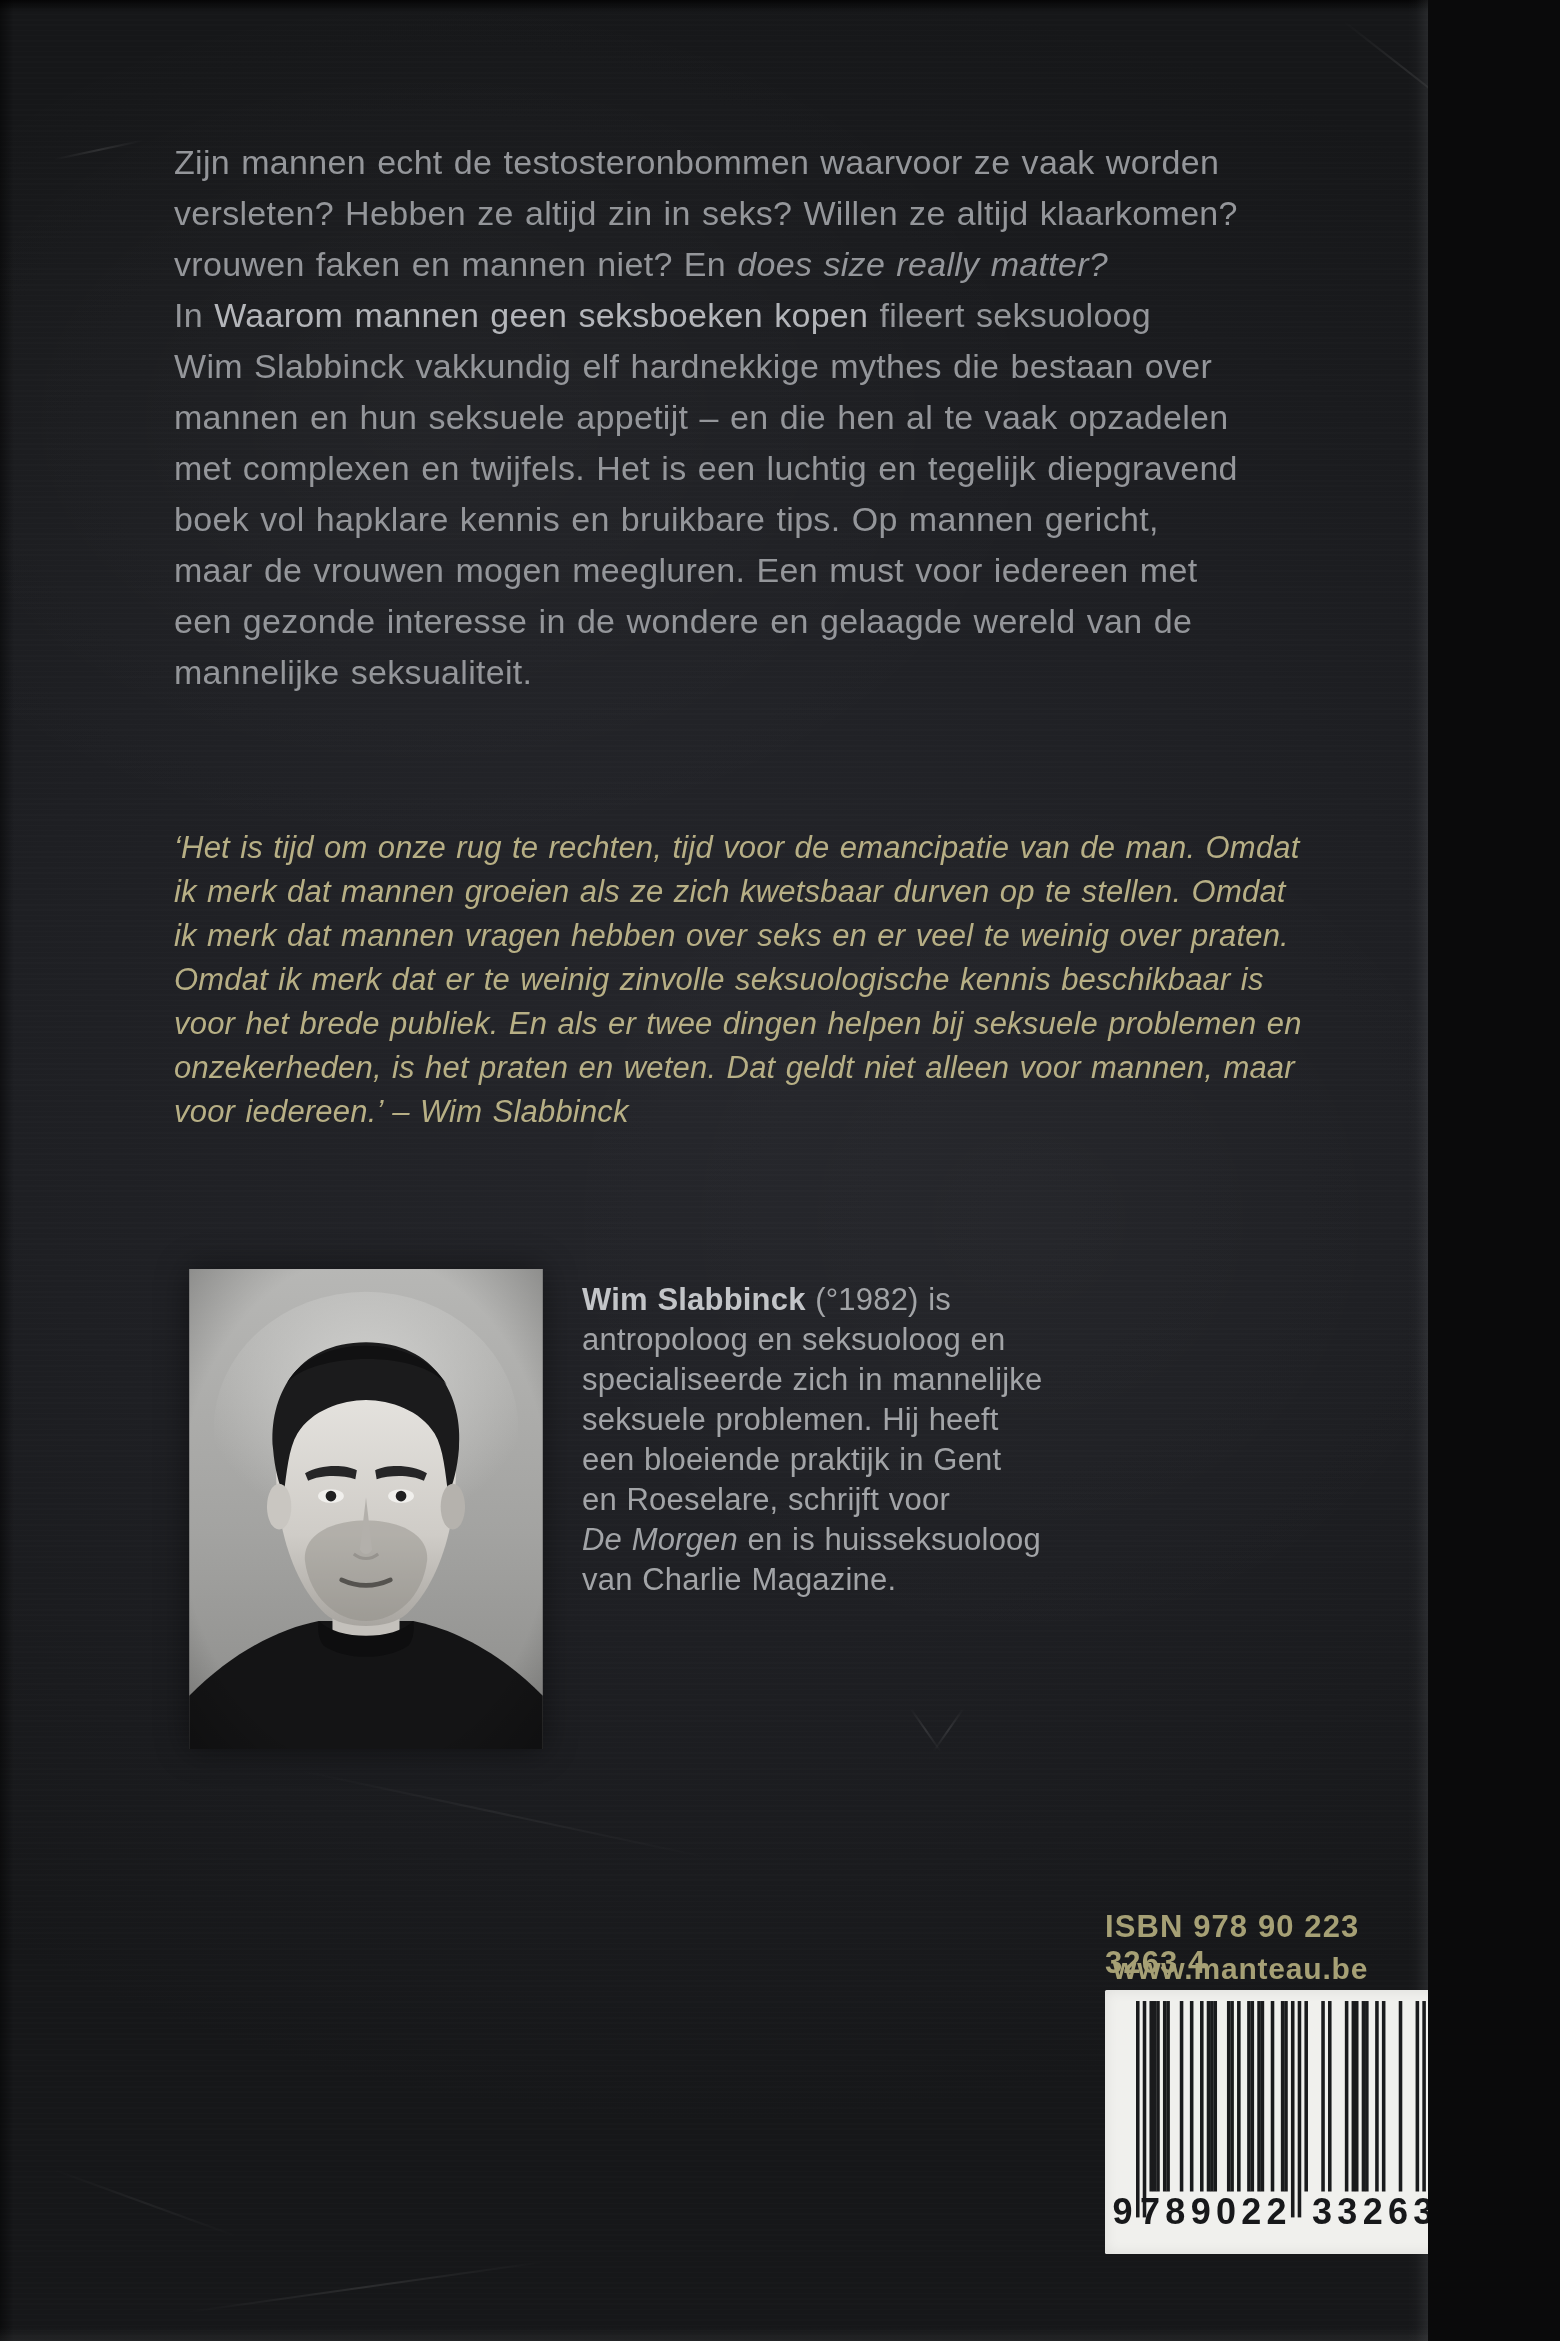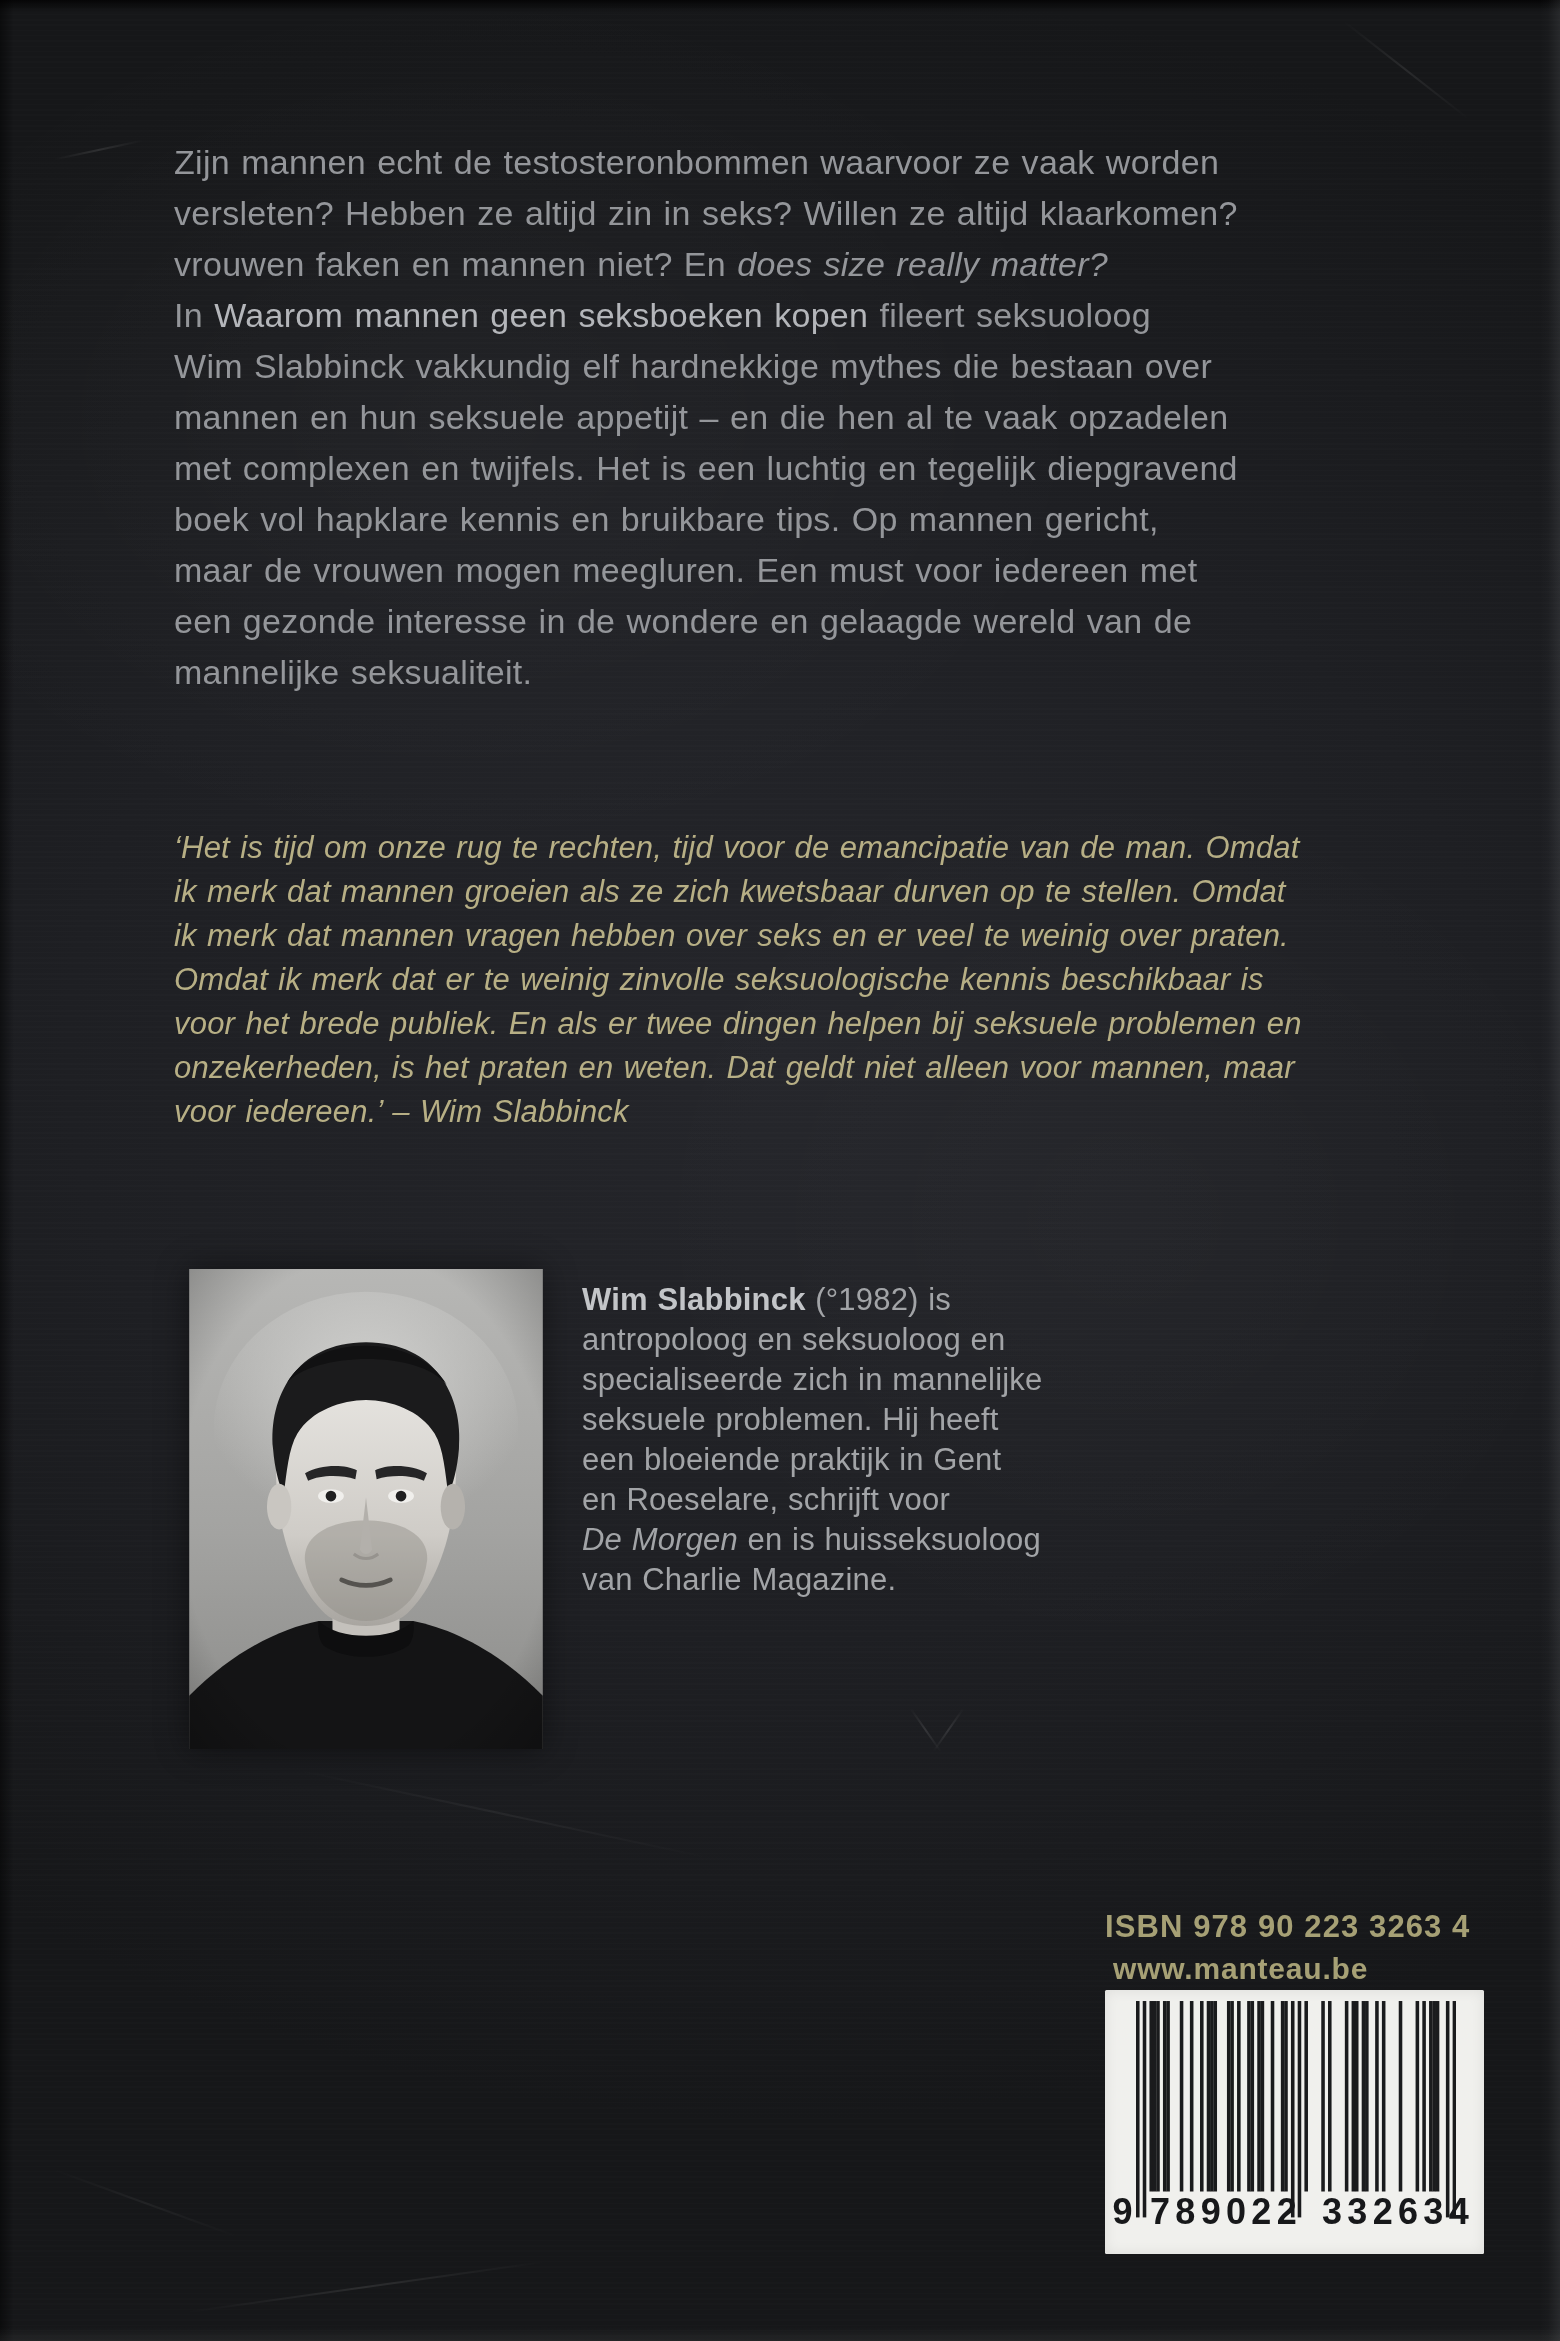--- a/index.html
+++ b/index.html
@@ -1,17 +1,17 @@
 <!DOCTYPE html>
 <html style="font-size:12.2px"><head>
 <meta charset="utf-8">
 <style>
   html,body{margin:0;padding:0;background:#0a0a0b;}
   .cover{
-    position:relative;width:1560px;height:2342px;overflow:hidden;
+    position:relative;width:1428px;height:2342px;overflow:hidden;
     font-family:"Liberation Sans",sans-serif;
     background:
       radial-gradient(ellipse 990px 686px at 30% 18%, rgba(255,255,255,0.028), transparent 65%),
       radial-gradient(ellipse 838px 762px at 72% 52%, rgba(255,255,255,0.02), transparent 60%),
       radial-gradient(ellipse 1295px 1067px at 50% 45%, #25262b 0%, #1e1f23 55%, #161719 100%);
   }
   .grain{position:absolute;inset:0;pointer-events:none;
     background:
       repeating-linear-gradient(0deg, rgba(255,255,255,0.012) 0 1.5px, transparent 1.5px 5.3px),
       repeating-linear-gradient(90deg, rgba(0,0,0,0.05) 0 2.3px, transparent 2.3px 8.4px);
@@ -40,21 +40,21 @@
 
   .isbn{position:absolute;left:1105px;top:1909px;color:#a6a075;font-size:31px;font-weight:600;letter-spacing:1.1px;}
   .site{position:absolute;left:1105px;top:1952px;color:#a6a075;font-size:30px;font-weight:600;letter-spacing:0.8px;margin-left:8px;}
 
   .barcode-box{position:absolute;left:1105px;top:1990px;width:379px;height:264px;background:#f0f0ed;
     border-radius:1.5px;box-shadow:inset 0 0 13.7px rgba(0,0,0,0.08);}
   .bc-bars{position:absolute;left:30.5px;top:10.7px;}
   .bc-digits{position:absolute;left:0;top:201px;width:100%;display:flex;align-items:flex-start;
     color:#17181a;font-size:36px;font-weight:600;font-family:"Liberation Sans",sans-serif;}
   .bc-d9{width:35px;text-align:center;}
-  .bc-g{flex:1;text-align:center;letter-spacing:5.3px;}
+  .bc-g{flex:1;letter-spacing:5.3px;}
 </style>
 </head>
 <body>
 
 <div class="cover">
 
   <div class="grain"></div>
   <div class="edge-top"></div>
   <div class="edge-right"></div>
   <div class="edge-left"></div>

